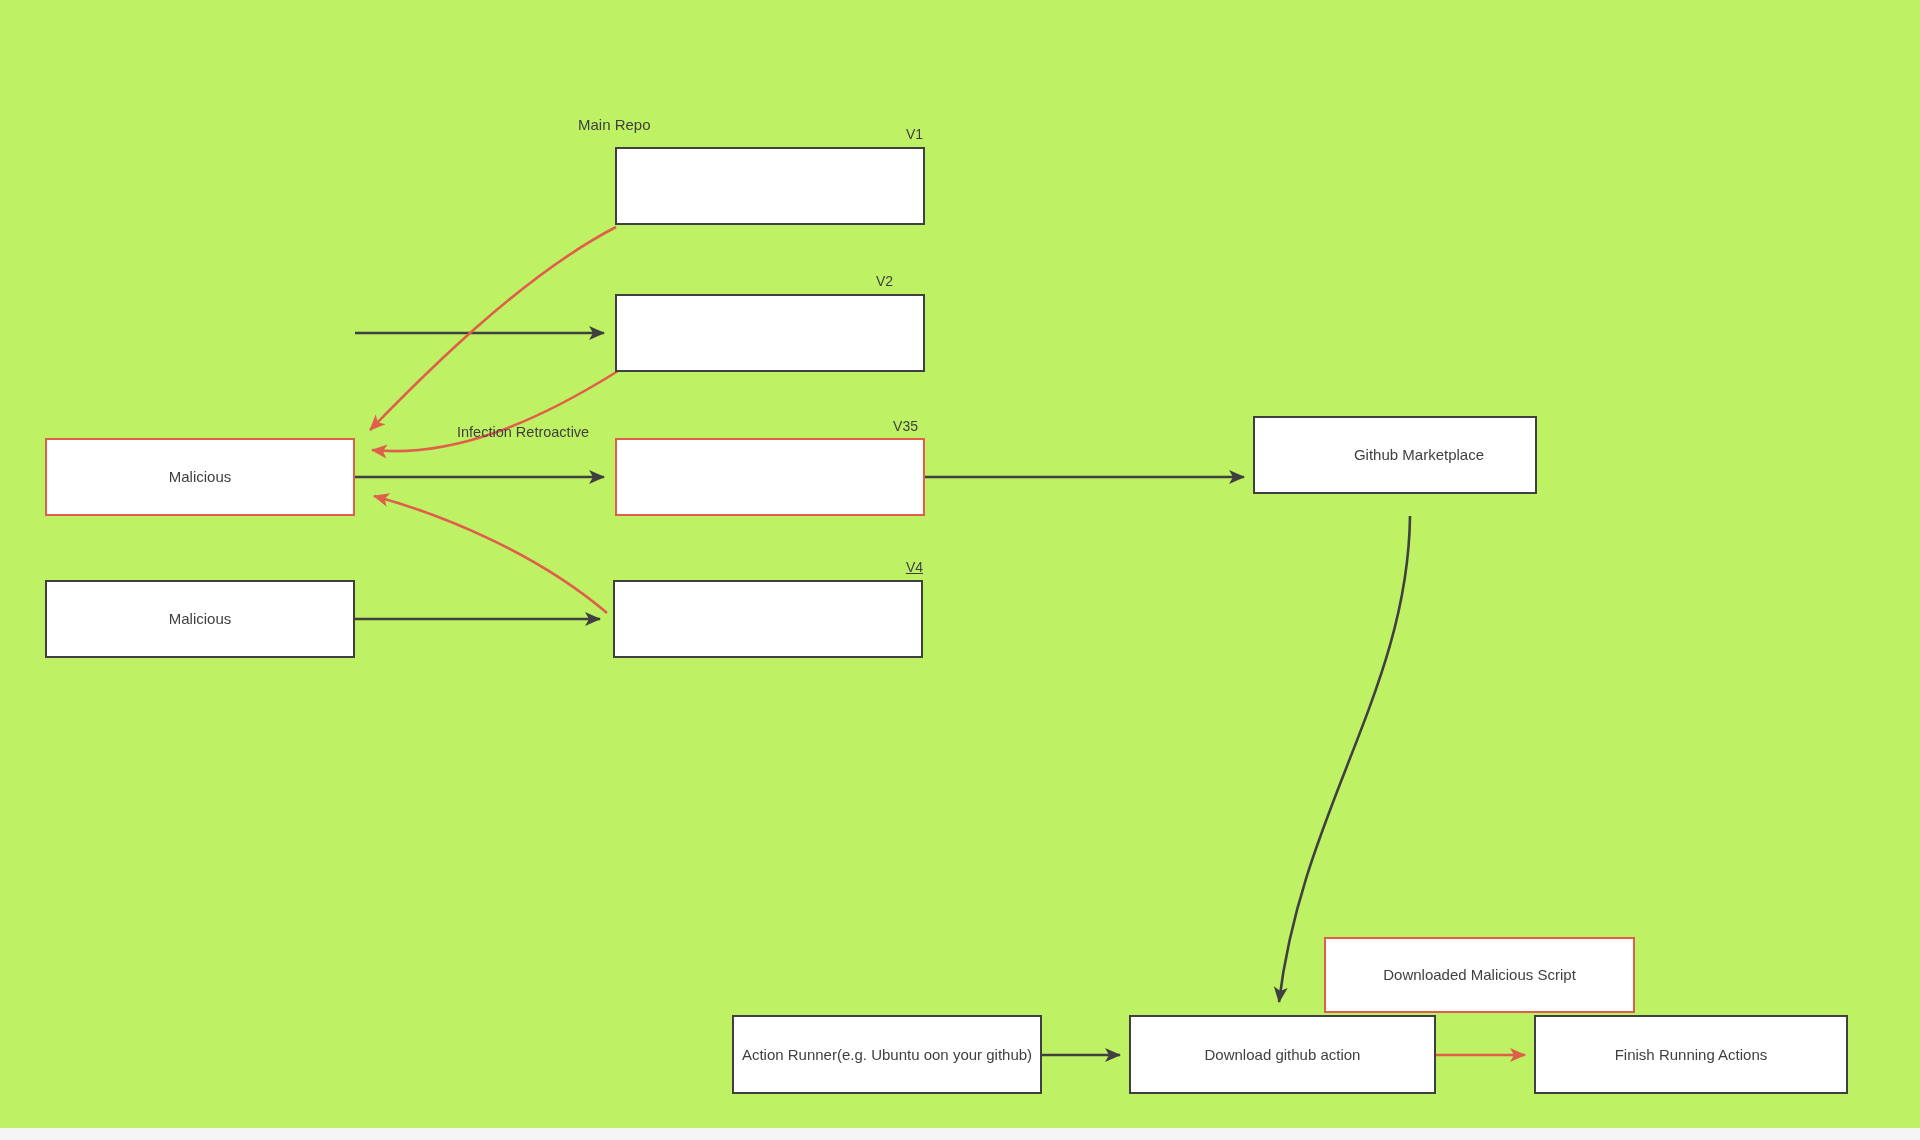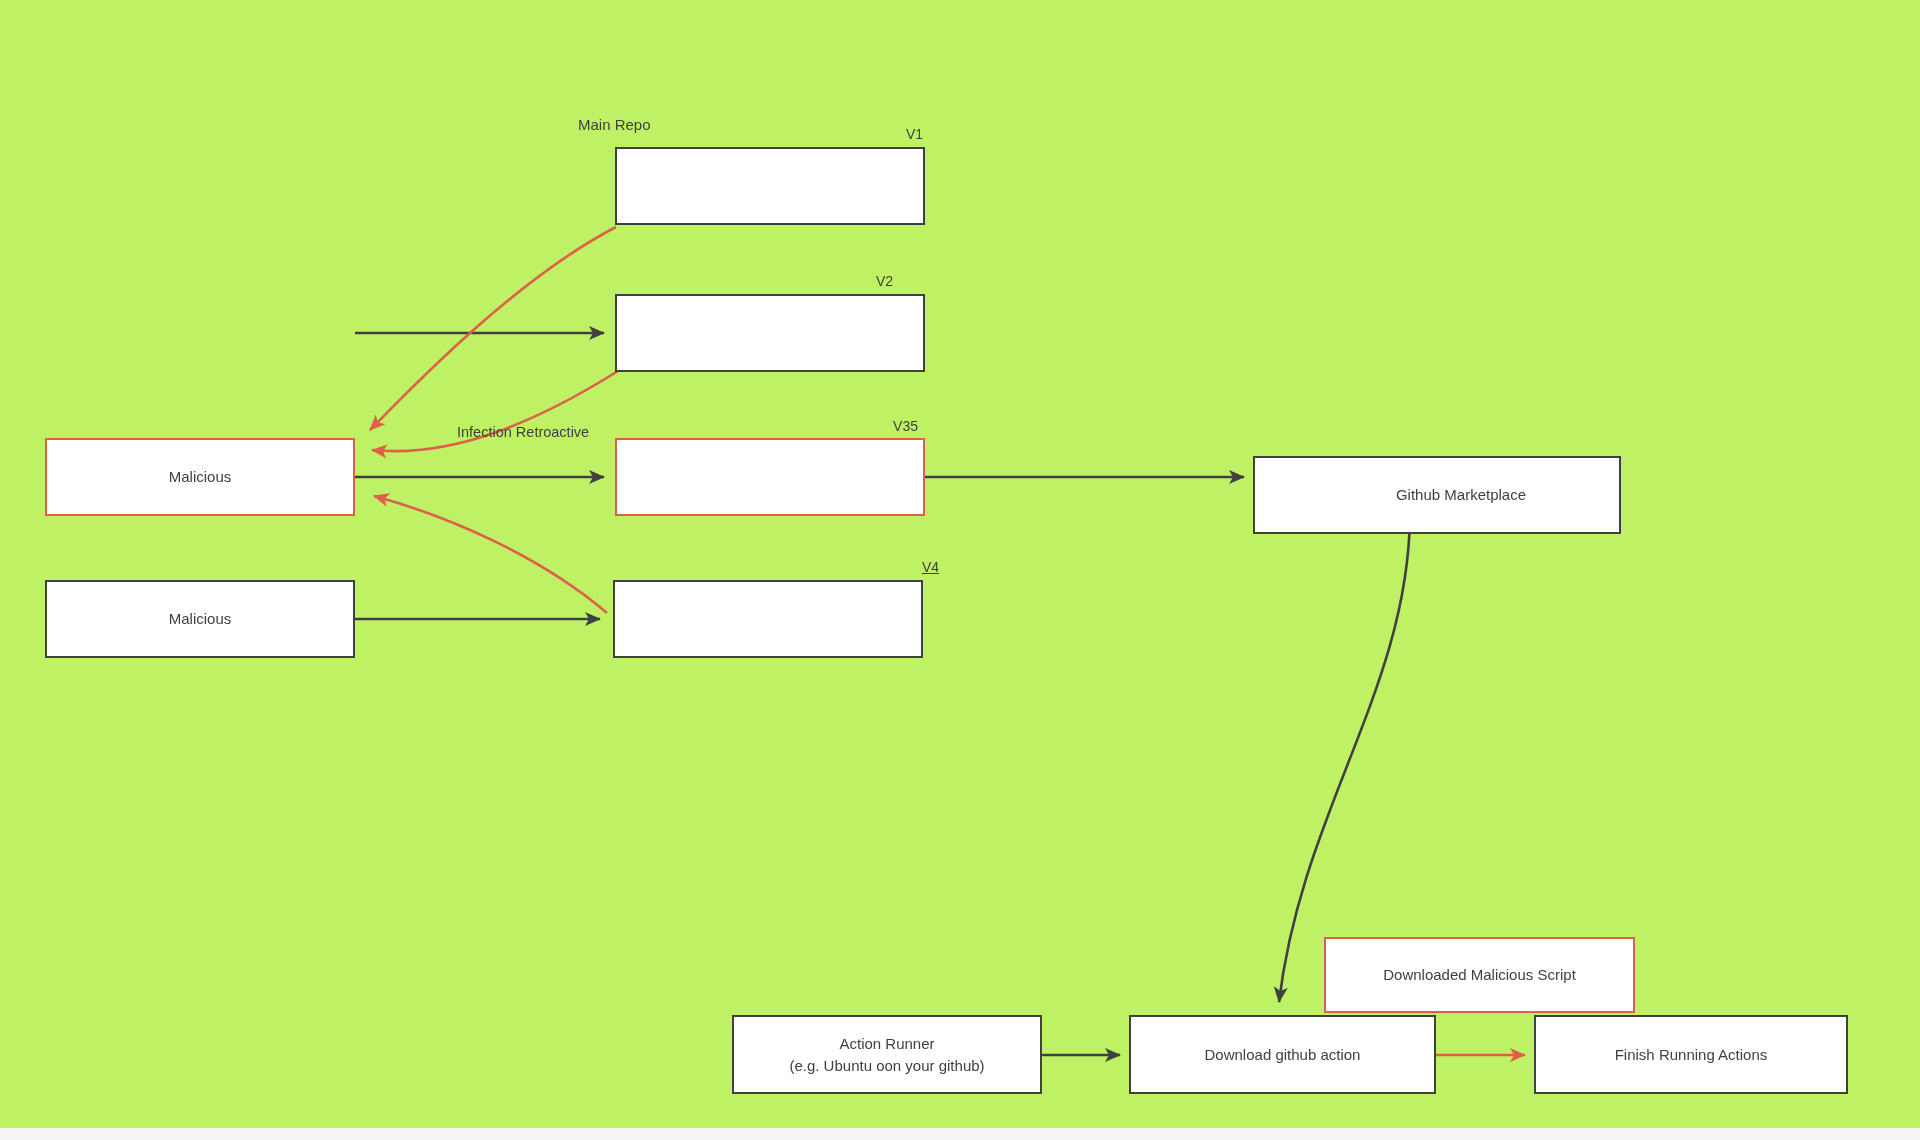--- a/index.html
+++ b/index.html
@@ -48,57 +48,57 @@
       </g>
   </svg>
 
   <div class="floating-label" style="left:578px;top:116px;">Main Repo</div>
 
   <div class="floating-label" style="left:457px;top:424px;font-size:14.5px;">Infection Retroactive</div>
 
   <div class="tag" style="left:615px;top:126px;width:308px;">V1</div>
   <div class="tag" style="left:585px;top:273px;width:308px;">V2</div>
   <div class="tag" style="left:615px;top:418px;width:303px;">V35</div>
-  <div class="tag" style="left:631px;top:559px;width:308px;text-decoration:underline;">V4</div>
+  <div class="tag" style="left:615px;top:559px;width:308px;text-decoration:underline;">V4</div>
 
   <div class="node" style="left:615px;top:147px;width:310px;height:78px;">
     <span></span>
   </div>
 
 
   <div class="node" style="left:615px;top:294px;width:310px;height:78px;">
     <span></span>
   </div>
 
   <div class="node accent" style="left:45px;top:438px;width:310px;height:78px;">
     <span>Malicious</span>
   </div>
 
   <div class="node accent" style="left:615px;top:438px;width:310px;height:78px;">
     <span></span>
   </div>
 
-  <div class="node" style="left:1253px;top:456px;width:368px;height:78px;padding-left:48px;">
+  <div class="node" style="left:1253px;top:416px;width:284px;height:78px;padding-left:48px;">
     <span>Github Marketplace</span>
   </div>
 
   <div class="node" style="left:45px;top:580px;width:310px;height:78px;">
     <span>Malicious</span>
   </div>
 
   <div class="node" style="left:613px;top:580px;width:310px;height:78px;">
     <span></span>
   </div>
 
 
   <div class="node accent" style="left:1324px;top:937px;width:311px;height:76px;">
     <span>Downloaded Malicious Script</span>
   </div>
 
-  <div class="node" style="left:732px;top:1015px;width:310px;height:79px;flex-direction:column;">
+  <div class="node" style="left:732px;top:1015px;width:310px;height:79px;flex-direction:row;">
     <span>Action Runner</span>
     <span>(e.g. Ubuntu oon your github)</span>
   </div>
 
   <div class="node" style="left:1129px;top:1015px;width:307px;height:79px;">
     <span>Download github action</span>
   </div>
 
   <div class="node" style="left:1534px;top:1015px;width:314px;height:79px;">
     <span>Finish Running Actions</span>

